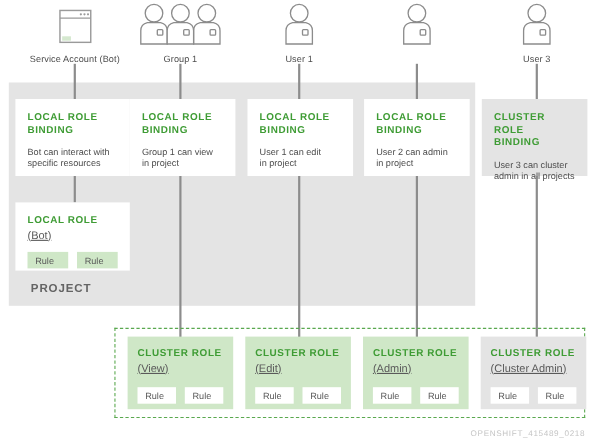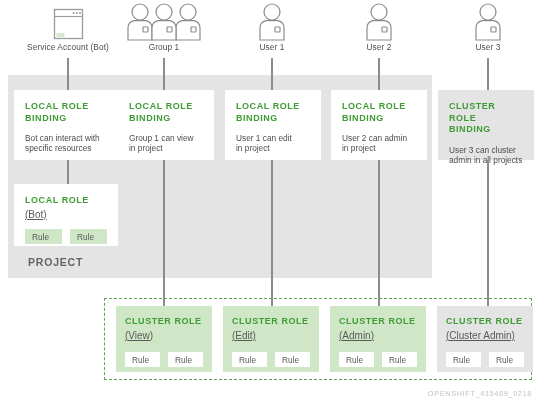--- a/index.html
+++ b/index.html
@@ -47,20 +47,21 @@
     width: 108px;
     text-align: center;
   }
   .actor-icon {
     height: 40px;
     display: flex;
     align-items: flex-end;
     justify-content: center;
   }
   .actor-caption {
+    margin-top: 6px;
     font-size: 8.3px;
     color: #4d4d4d;
     letter-spacing: 0.1px;
     white-space: nowrap;
   }
 
   
   .connector {
     width: 1.6px;
     background: #8c8c8c;
@@ -208,21 +209,20 @@
   <div class="abs actor" style="left:325px;">
     <div class="actor-icon">
       <svg width="34" height="40" viewBox="0 0 34 40">
         <g fill="#ffffff" stroke="#8c8c8c" stroke-width="1.2">
           <circle cx="17" cy="10" r="8"></circle>
           <path d="M5 38 V26 q0 -6 6 -7.4 h12 q6 1.4 6 7.4 V38 Z"></path>
           <rect x="20" y="25" width="5" height="5" rx="0.8"></rect>
         </g>
       </svg>
     </div>
-    <div class="actor-caption">User 2</div>
   </div>
 
   <div class="abs actor" style="left:434px;">
     <div class="actor-icon">
       <svg width="34" height="40" viewBox="0 0 34 40">
         <g fill="#ffffff" stroke="#8c8c8c" stroke-width="1.2">
           <circle cx="17" cy="10" r="8"></circle>
           <path d="M5 38 V26 q0 -6 6 -7.4 h12 q6 1.4 6 7.4 V38 Z"></path>
           <rect x="20" y="25" width="5" height="5" rx="0.8"></rect>
         </g>

